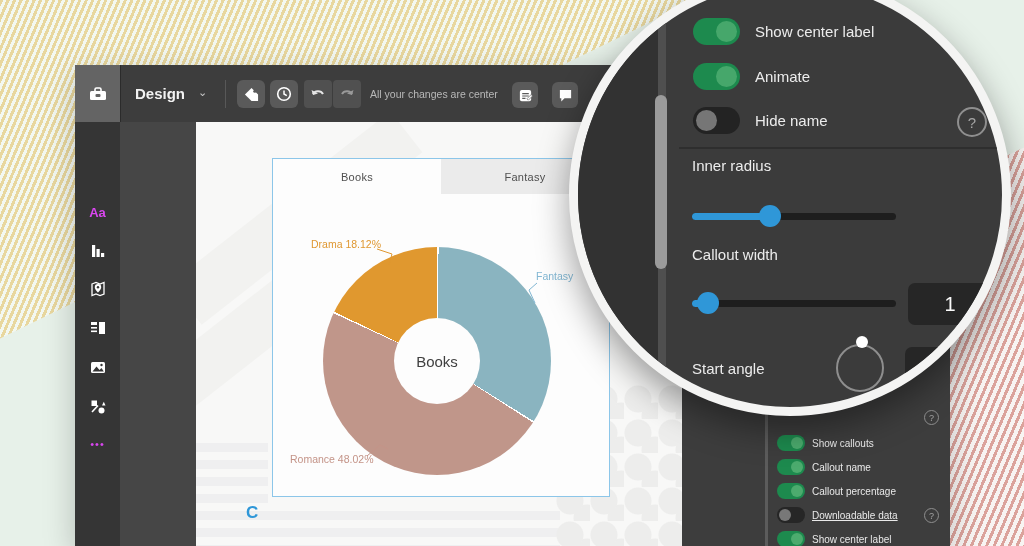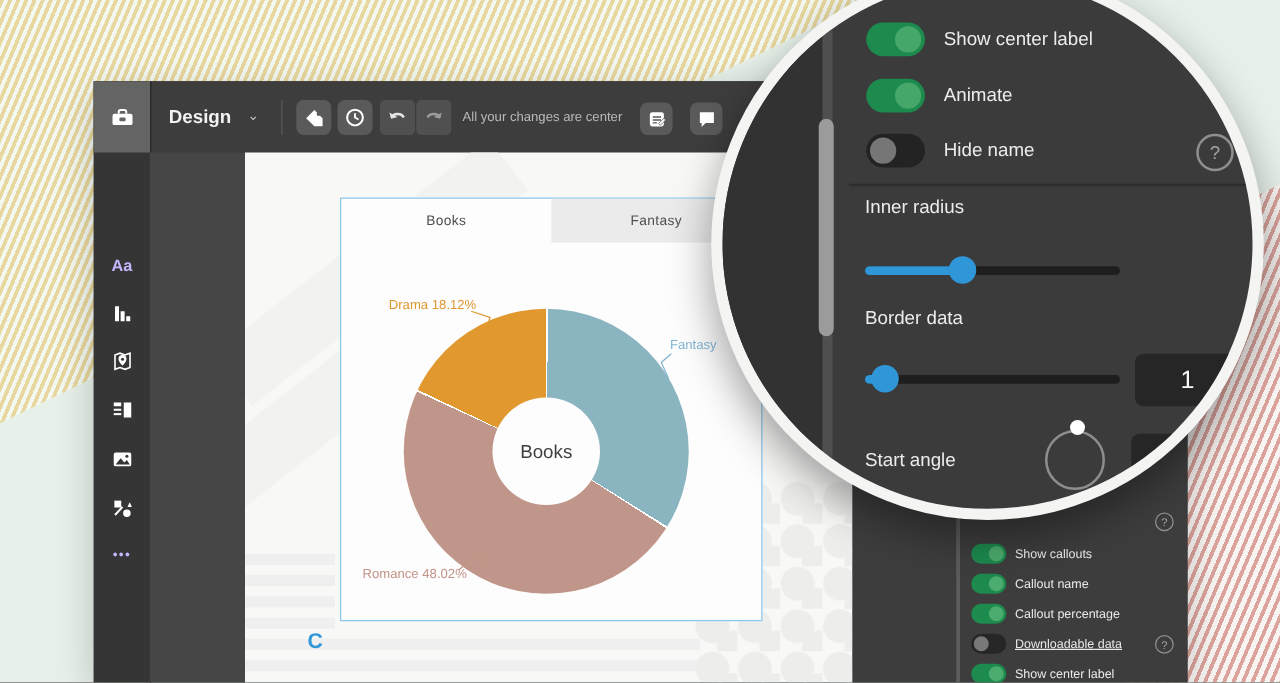--- a/index.html
+++ b/index.html
@@ -15,21 +15,21 @@
     background:repeating-linear-gradient(113deg,#dba39c 0 3px,#f8f4f2 3px 7px);
     clip-path:polygon(100% 27%,88% 38%,88% 100%,100% 100%);}
 
   
   .window{left:75px;top:65px;width:875px;height:481px;background:#3d3d3d;
     box-shadow:0 10px 30px rgba(0,0,0,.22);}
   .toolbar{left:0;top:0;width:875px;height:57px;background:#3d3d3d;}
   .sidebar{left:0;top:0;width:45px;height:481px;background:#353535;border-right:1px solid #2b2b2b;}
   .sidebar-top-btn{left:0;top:0;width:45px;height:57px;background:#646464;color:#fff;
      display:flex;align-items:center;justify-content:center;}
-  .side-icon{left:0;width:45px;height:30px;display:flex;align-items:center;justify-content:center;color:#c4b5fd;}
+  .side-icon{left:0;width:45px;height:30px;display:flex;align-items:center;justify-content:center;color:#d946ef;}
   .subcol{left:45px;top:57px;width:76px;height:424px;background:#464646;}
   .canvas{left:121px;top:57px;width:486px;height:424px;background:#f8f8f7;overflow:hidden;}
 
   
   .tb-text{color:#f2f2f2;font-size:15px;font-weight:bold;}
   .tb-chevron{color:#c9c9c9;font-size:11px;}
   .tb-divider{width:1px;height:28px;background:#585858;}
   .tb-btn{width:28px;height:28px;border-radius:6px;background:#5a5a5a;
      display:flex;align-items:center;justify-content:center;}
   .tb-btn.dark{background:#505050;border-radius:4px;}
@@ -293,21 +293,21 @@
   <div class="abs help" style="left:379px;top:124px;width:26px;height:26px;font-size:15px;border-width:2px;">?</div>
 
   <div class="abs mag-divider" style="top:164px;"></div>
 
   <div class="abs mag-label" style="left:114px;top:174px;">Inner radius</div>
   <div class="abs slider-track" style="top:230px;">
     <div class="slider-fill" style="width: 38%;"></div>
   </div>
   <div class="abs slider-knob" style="left:181px;top:222px;"></div>
 
-  <div class="abs mag-label" style="left:114px;top:263px;">Border data</div>
+  <div class="abs mag-label" style="left:114px;top:263px;">Callout width</div>
   <div class="abs slider-track" style="top:317px;">
     <div class="slider-fill" style="width: 8%;"></div>
   </div>
   <div class="abs slider-knob" style="left:119px;top:309px;"></div>
   <div class="abs value-box" style="left:330px;top:300px;">1</div>
 
   <div class="abs mag-label" style="left:114px;top:377px;">Start angle</div>
   <div class="abs dial" style="left:258px;top:361px;"></div>
   <div class="abs dial-dot" style="left:278px;top:353px;"></div>
   <div class="abs value-box" style="left:327px;top:364px;justify-content:flex-start;padding-left:14px;">1</div>

